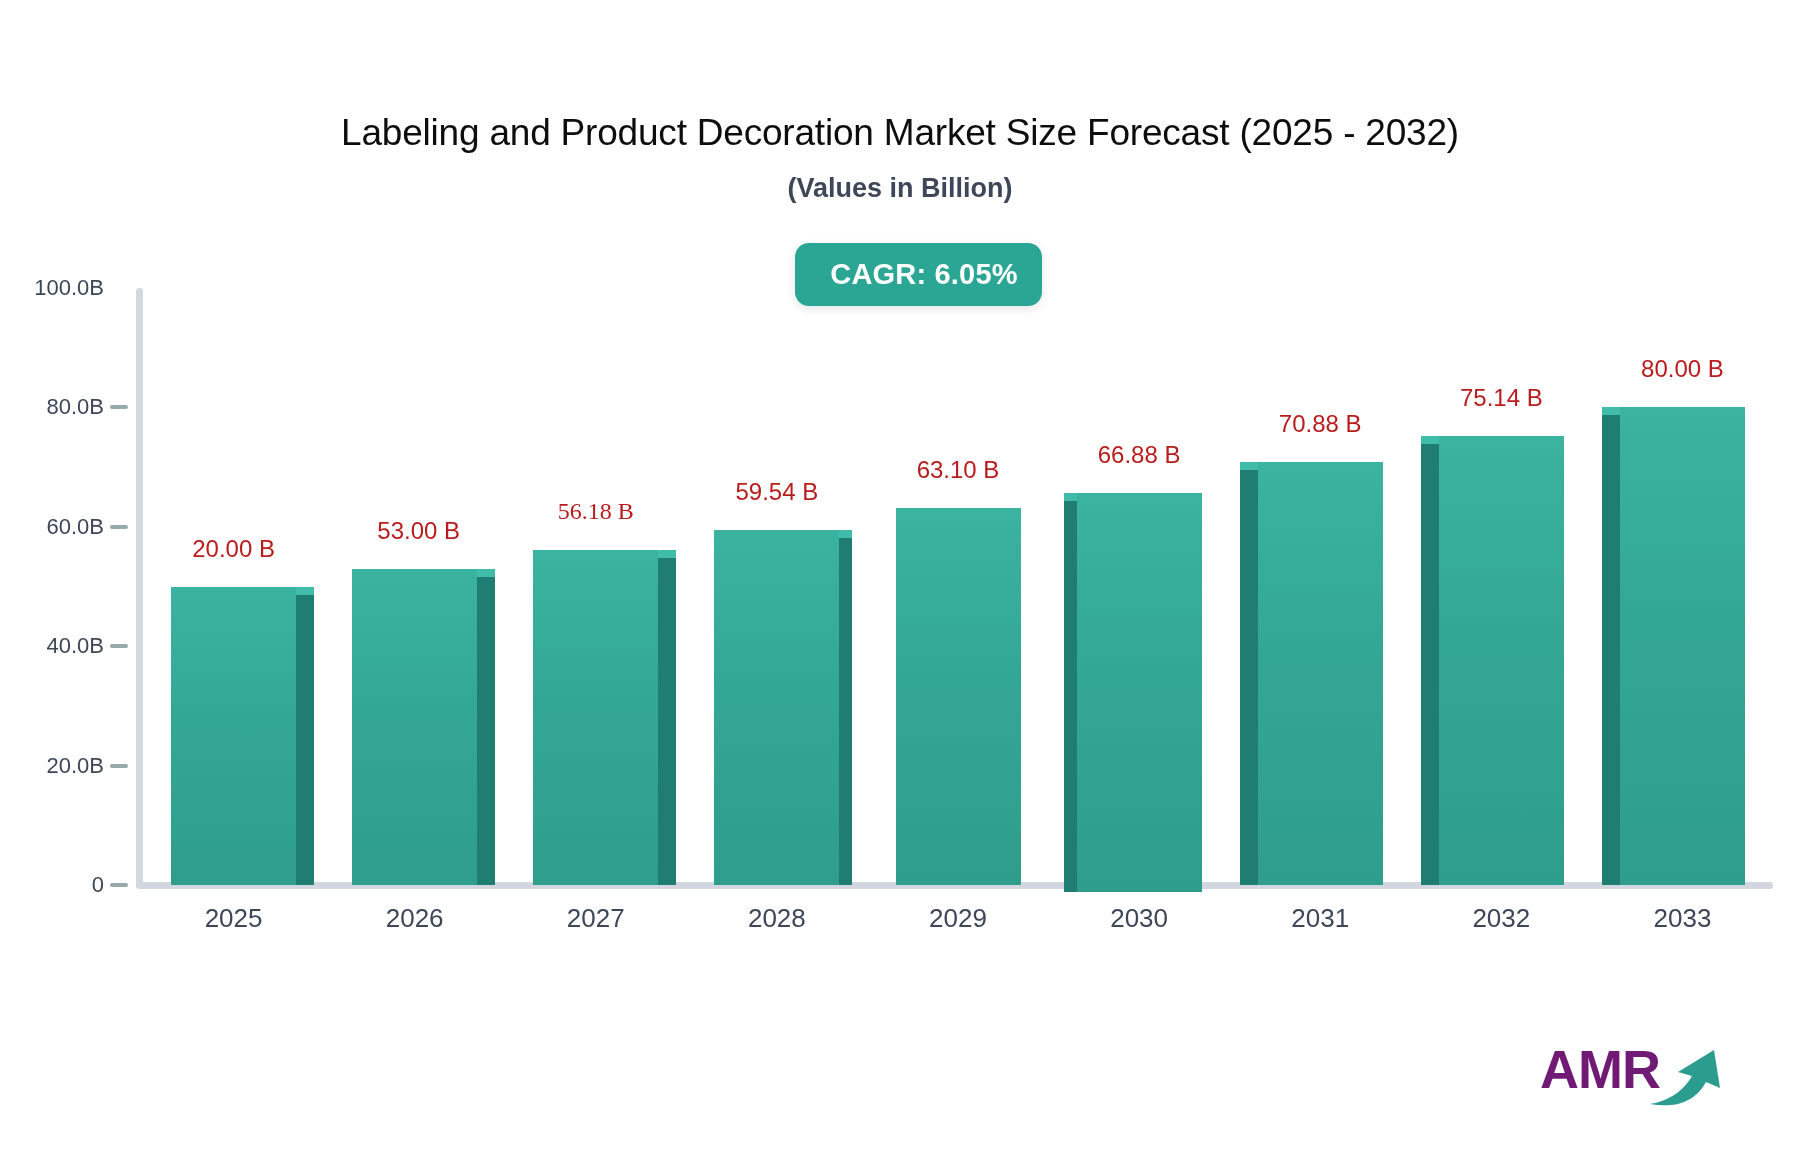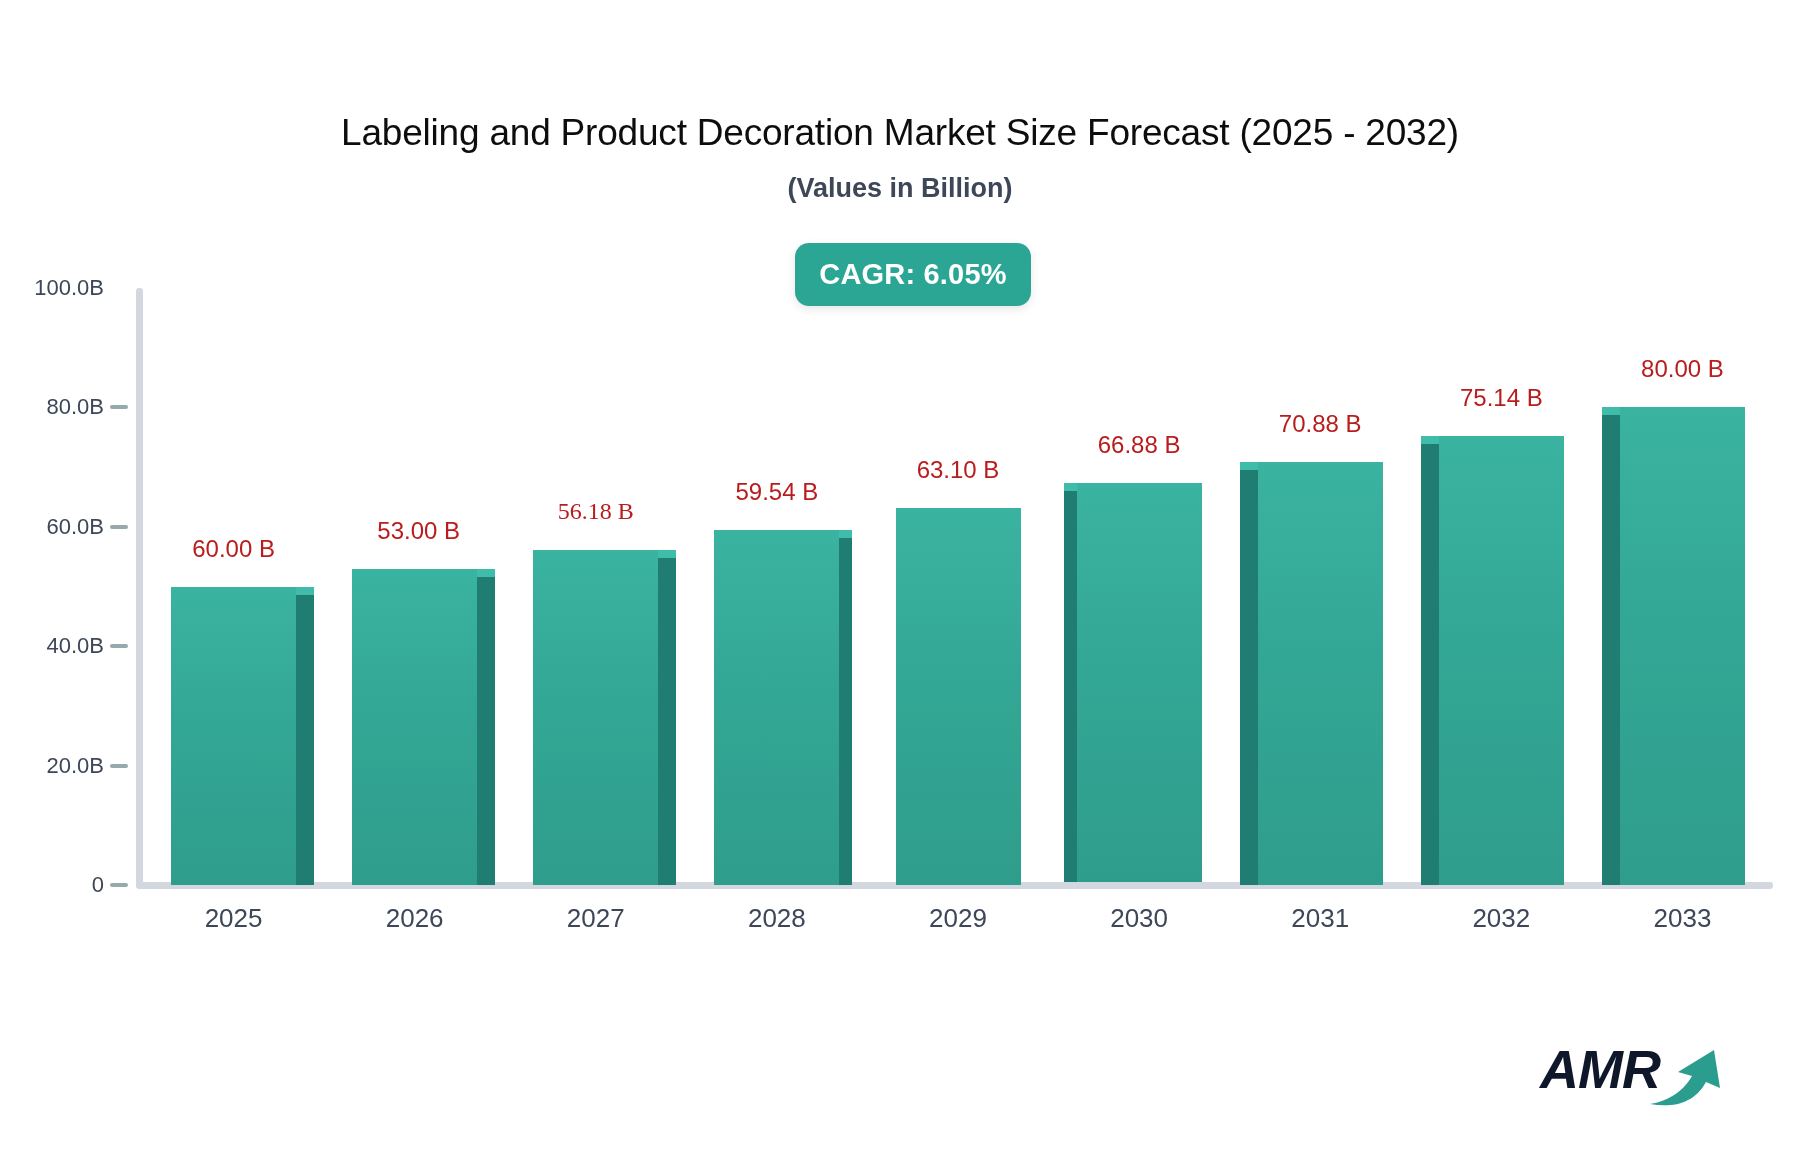--- a/index.html
+++ b/index.html
@@ -52,20 +52,21 @@
     top: 243px;
     left: 795px;
     min-width: 236px;
     height: 63px;
     border-radius: 14px;
     background: #2ba694;
     display: flex;
     align-items: center;
     justify-content: center;
     box-shadow: 0 3px 10px rgba(0,0,0,0.10);
+    padding-left: 11px;
   }
   .cagr-badge span {
     color: #ffffff;
     font-size: 29px;
     font-weight: bold;
     letter-spacing: 0.2px;
     white-space: nowrap;
   }
 
   
@@ -166,24 +167,23 @@
     top: 1040px;
     width: 180px;
     height: 80px;
   }
   .amr-logo .amr-text {
     position: absolute;
     left: 0;
     top: 0;
     font-size: 54px;
     font-weight: bold;
-    color: #0f172a;
+    color: #701a75;
     letter-spacing: -1px;
     line-height: 58px;
-    font-style: italic;
   }
   .amr-arrow {
     position: absolute;
     left: 108px;
     top: 6px;
   }
 </style>
 </head>
 <body>
 
@@ -223,21 +223,21 @@
         <div class="y-tick-wrap" style="top: 885px;">
           <div class="y-tick-label">0</div>
           <div class="y-tick-dash"></div>
         </div>
       </div>
     <div id="bars">
         <div class="bar-group" style="left: 171.056px; top: 534.5px; width: 125px; height: 350.5px;">
           <div class="bar-side" style="width: 18px; height: 292.5px; bottom: 0px; left: 125px;"></div>
           <div class="bar-top" style="width: 18px; height: 8px; bottom: 290.5px; left: 125px;"></div>
           <div class="bar-front" style="width: 125px; height: 298.5px;"></div>
-          <div class="bar-value" style="top: 0px;">60.00 B</div>
+          <div class="bar-value" style="top: 0px;">20.00 B</div>
         </div>
         <div class="bar-group" style="left: 352.167px; top: 516.59px; width: 125px; height: 368.41px; padding-left: 8px;">
           <div class="bar-side" style="width: 18px; height: 310.41px; bottom: 0px; left: 125px;"></div>
           <div class="bar-top" style="width: 18px; height: 8px; bottom: 308.41px; left: 125px;"></div>
           <div class="bar-front" style="width: 125px; height: 316.41px;"></div>
           <div class="bar-value" style="top: 0px;">53.00 B</div>
         </div>
         <div class="bar-group" style="left: 533.278px; top: 497.605px; width: 125px; height: 387.395px;">
           <div class="bar-side" style="width: 18px; height: 329.395px; bottom: 0px; left: 125px;"></div>
           <div class="bar-top" style="width: 18px; height: 8px; bottom: 327.395px; left: 125px;"></div>
@@ -247,21 +247,21 @@
         <div class="bar-group" style="left: 714.389px; top: 477.546px; width: 125px; height: 407.454px;">
           <div class="bar-side" style="width: 13px; height: 349.454px; bottom: 0px; left: 125px;"></div>
           <div class="bar-top" style="width: 13px; height: 8px; bottom: 347.454px; left: 125px;"></div>
           <div class="bar-front" style="width: 125px; height: 355.454px;"></div>
           <div class="bar-value" style="top: 0px;">59.54 B</div>
         </div>
         <div class="bar-group" style="left: 895.5px; top: 456.293px; width: 125px; height: 428.707px;">
           <div class="bar-front" style="width: 125px; height: 376.707px;"></div>
           <div class="bar-value" style="top: 0px;">63.10 B</div>
         </div>
-        <div class="bar-group" style="left: 1076.61px; top: 431px; width: 125px; height: 451.274px;">
+        <div class="bar-group" style="left: 1076.61px; top: 441px; width: 125px; height: 451.274px;">
           <div class="bar-side" style="width: 13px; height: 393.274px; bottom: 0px; left: -13px;"></div>
           <div class="bar-top" style="width: 13px; height: 8px; bottom: 391.274px; left: -13px;"></div>
           <div class="bar-front" style="width: 125px; height: 399.274px;"></div>
           <div class="bar-value" style="top: 0px;">66.88 B</div>
         </div>
         <div class="bar-group" style="left: 1257.72px; top: 409.846px; width: 125px; height: 475.154px;">
           <div class="bar-side" style="width: 18px; height: 417.154px; bottom: 0px; left: -18px;"></div>
           <div class="bar-top" style="width: 18px; height: 8px; bottom: 415.154px; left: -18px;"></div>
           <div class="bar-front" style="width: 125px; height: 423.154px;"></div>
           <div class="bar-value" style="top: 0px;">70.88 B</div>

